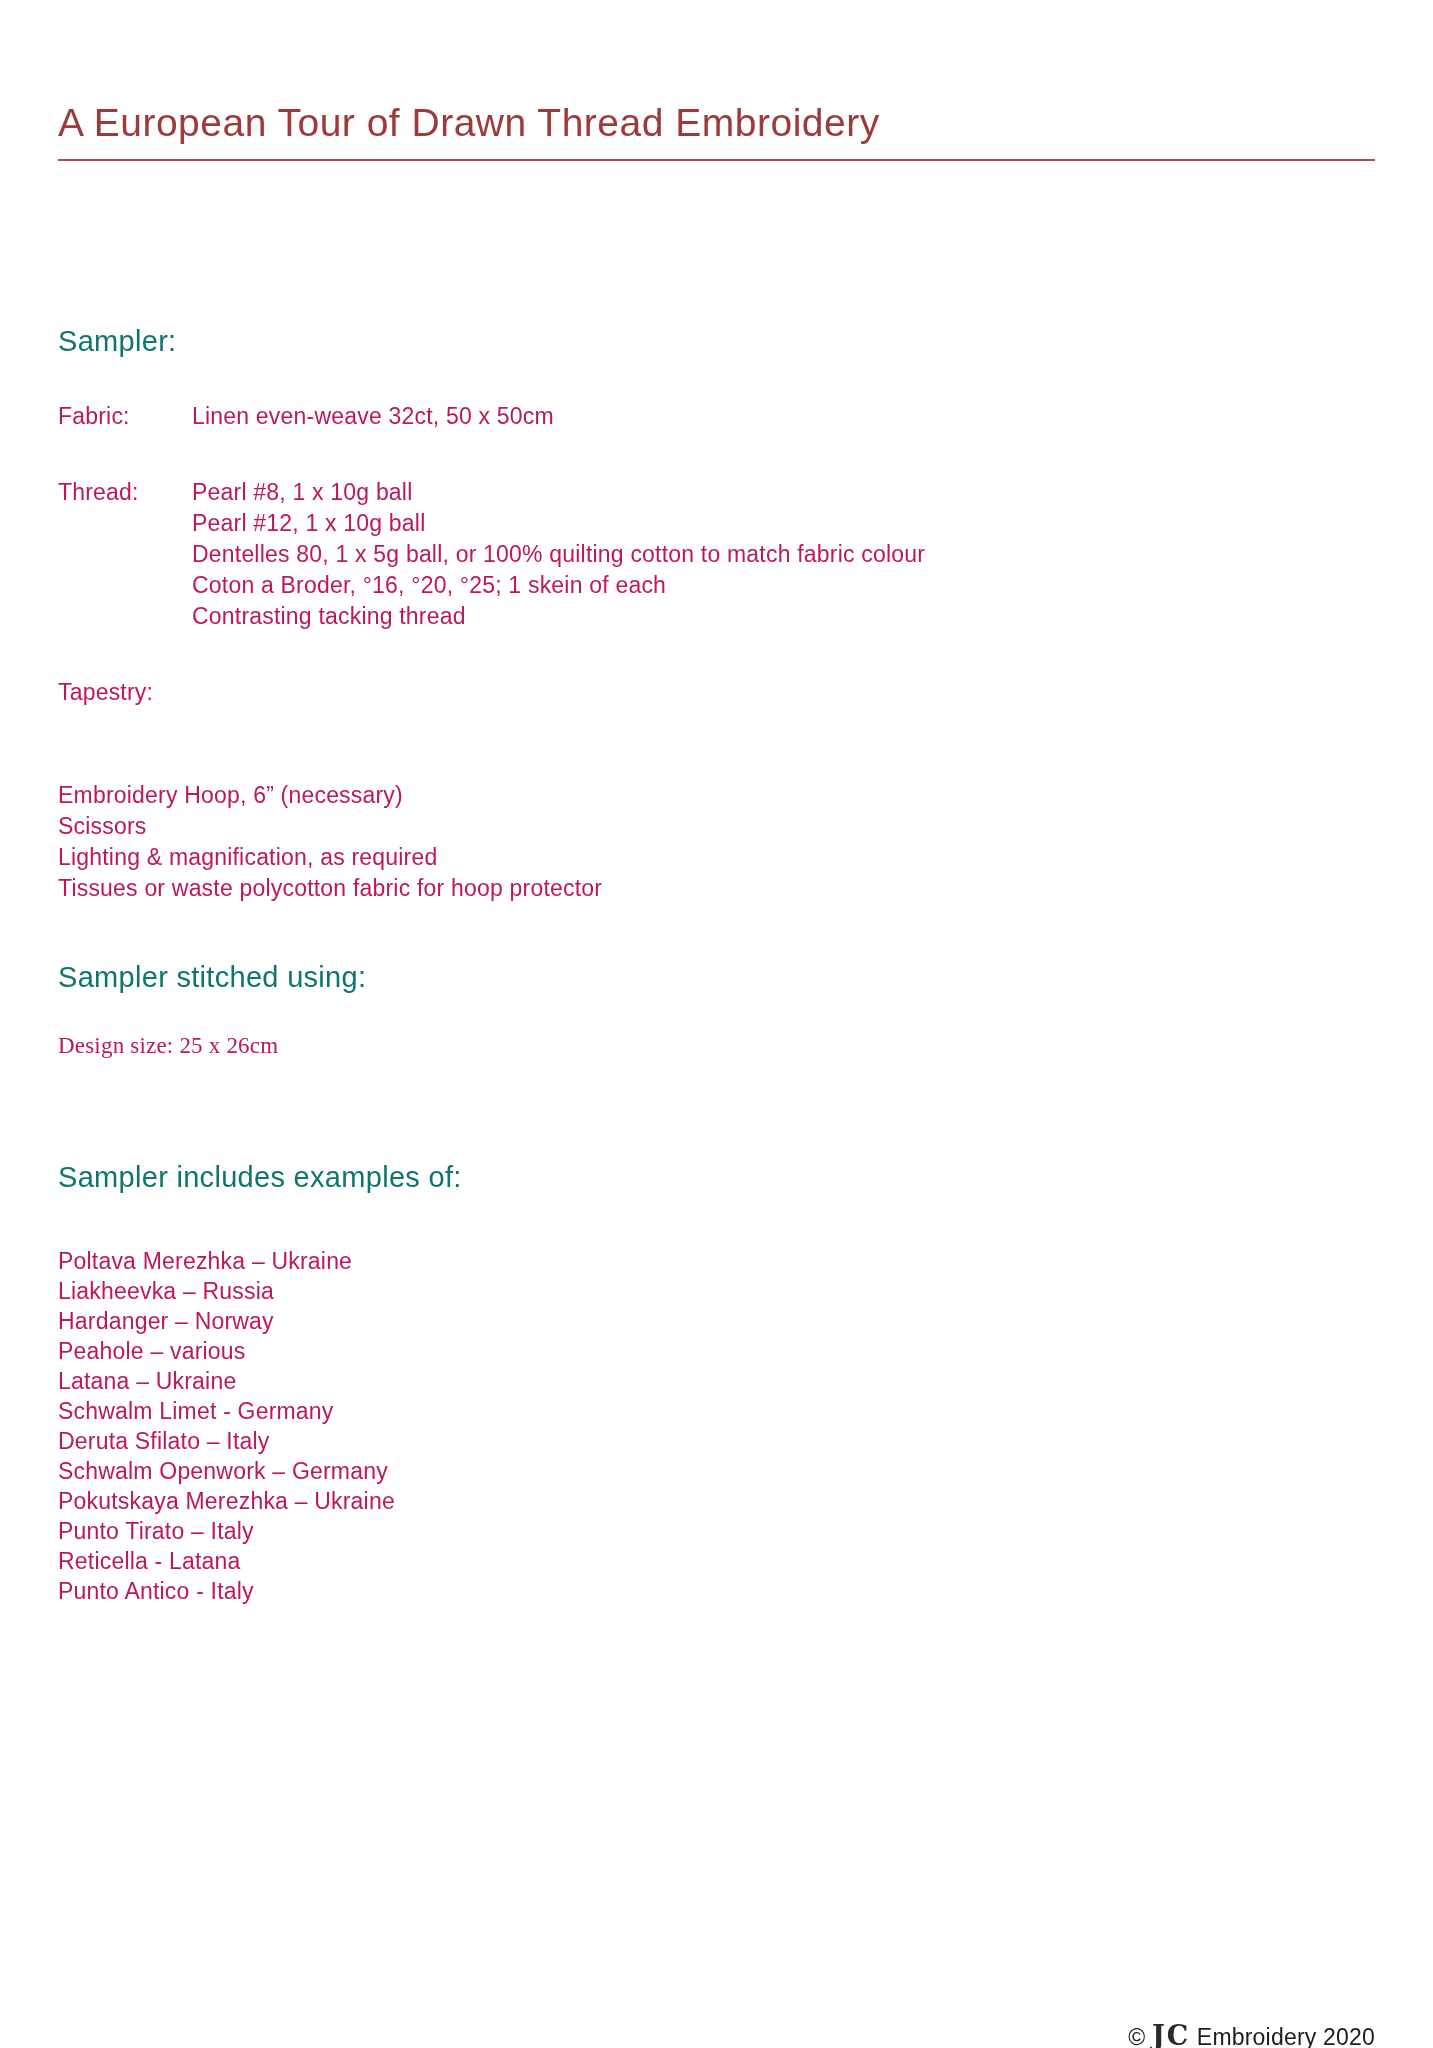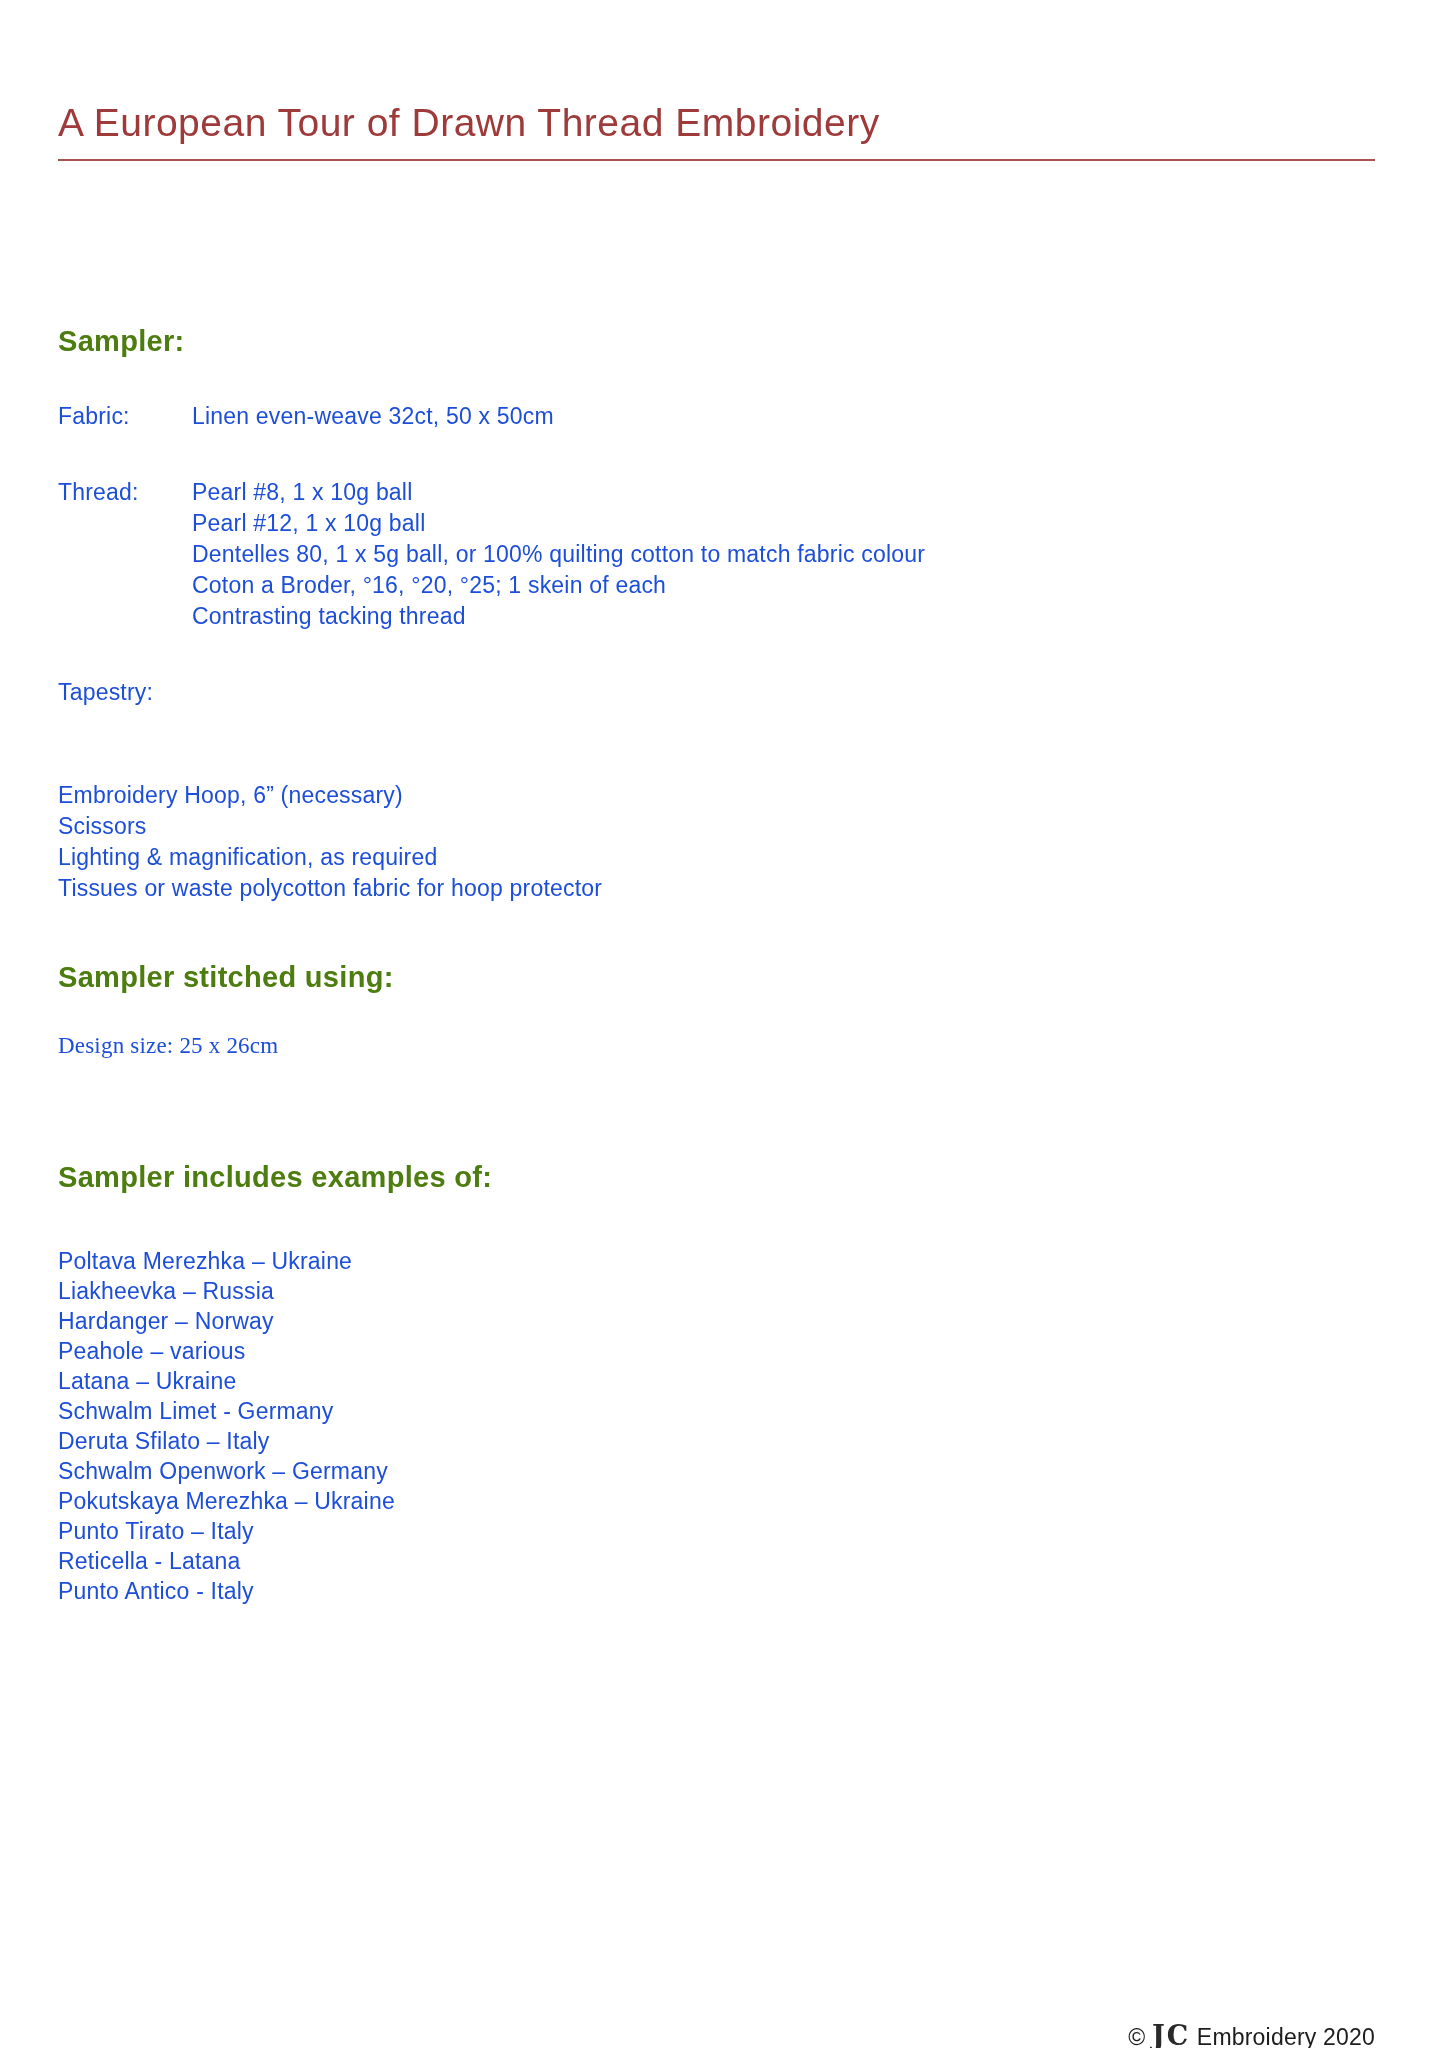--- a/index.html
+++ b/index.html
@@ -30,35 +30,35 @@
     color: #9e3a3a;
     line-height: 1.2;
   }
   .title-rule {
     border: none;
     border-top: 2px solid #a85252;
     margin: 12px 0 0 0;
   }
   .section-heading {
     font-size: 29px;
-    font-weight: 700;
+    font-weight: 400;
     letter-spacing: 0.3px;
-    color: #4d7c0f;
+    color: #0f766e;
     margin: 0;
     line-height: 1.25;
   }
   .heading-sampler   { margin-top: 162px; }
   .heading-stitched  { margin-top: 55px; }
   .heading-examples  { margin-top: 98px; }
 
   .body-text, .spec-line, .label-col {
     font-size: 23px;
     line-height: 31px;
     letter-spacing: 0.2px;
-    color: #1d4ed8;
+    color: #be185d;
   }
 
   .spec-rows { margin-top: 42px; }
   .spec-row {
     display: flex;
     align-items: flex-start;
     margin-bottom: 45px;
   }
   .spec-row:last-child { margin-bottom: 0; }
   .label-col {

